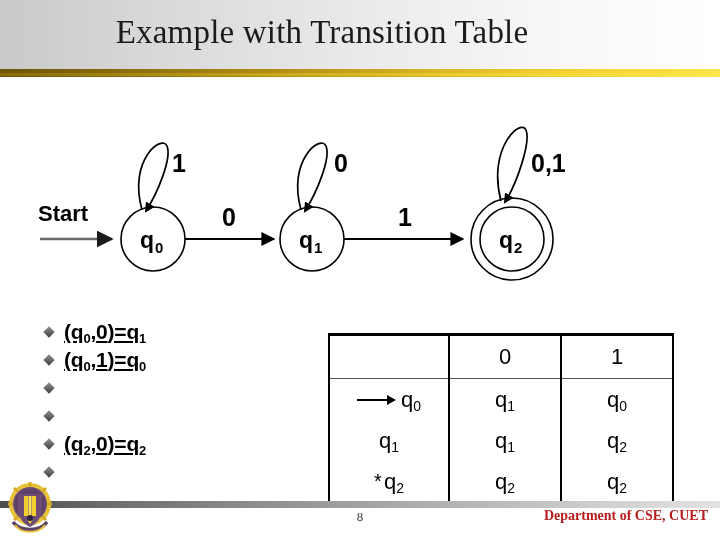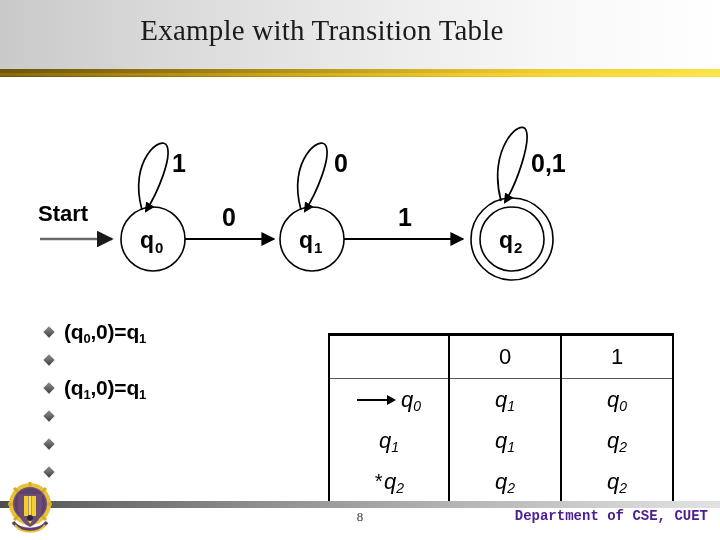--- a/index.html
+++ b/index.html
@@ -30,21 +30,21 @@
     left: 0; top: 0;
     width: 720px; height: 69px;
     background: linear-gradient(to right, #c9c9c9 0%, #d9d9d9 22%, #ebebeb 52%, #f8f8f8 78%, #ffffff 100%);
   }
   #title-text {
     position: absolute;
     left: 0; top: 14px;
     width: 644px;
     text-align: center;
     font-family: "Liberation Serif", serif;
-    font-size: 29px;
+    font-size: 33px;
     color: #1b1b1b;
     letter-spacing: 0.2px;
     white-space: nowrap;
   }
   #gold-rule {
     position: absolute;
     left: 0; top: 69px;
     width: 720px; height: 8px;
     background: linear-gradient(to right, #6d5608 0%, #8a6a0b 16%, #b08e14 38%, #d4b223 58%, #efcf2f 76%, #f9dd3c 92%, #fbe349 100%);
   }
@@ -92,20 +92,21 @@
   
   #bullets {
     position: absolute;
     left: 40px; top: 318px;
     width: 270px;
   }
   .bullet-row {
     display: flex;
     align-items: center;
     height: 28px;
+    text-decoration: underline;
   }
   .bullet-marker {
     width: 18px;
     flex: 0 0 18px;
     display: flex;
     align-items: center;
     justify-content: center;
   }
   .diamond {
     width: 8px; height: 8px;
@@ -149,21 +150,21 @@
     font-family: "Liberation Sans", sans-serif;
     font-size: 22px;
     color: #000;
     padding: 0;
   }
   table#trans-table tr.header-row td {
     border-top: 3px solid #000;
     border-bottom: 1px solid #555;
     height: 42px;
   }
-  table#trans-table tr.body-row td { height: 41px; font-style: italic; }
+  table#trans-table tr.body-row td { height: 41px; }
   table#trans-table tr.last-row td { border-bottom: 3px solid #000; }
   table#trans-table td.col-state { width: 118px; }
   table#trans-table td.col-sym   { width: 110px; }
   .cell-q sub {
     font-size: 14px;
     vertical-align: baseline;
     position: relative;
     top: 4px;
   }
   .state-cell-inner {
@@ -208,24 +209,24 @@
     left: 330px; top: 509px;
     width: 60px;
     text-align: center;
     font-family: "Liberation Serif", serif;
     font-size: 13px;
     color: #3a3a3a;
   }
   #dept-text {
     position: absolute;
     right: 12px; top: 508px;
-    font-family: Liberation Mono, monospace;
+    font-family: Liberation Serif, serif;
     font-weight: bold;
     font-size: 14px;
-    color: #4c1d95;
+    color: #b91c1c;
     white-space: nowrap;
   }
   #logo {
     position: absolute;
     left: 2px; top: 480px;
     width: 56px; height: 60px;
   }
 </style>
 </head>
 <body>
@@ -306,36 +307,37 @@
     <div class="bullet-row">
       <span class="bullet-marker">
           <span class="diamond"></span>
         </span>
       <span class="bullet-text">(q<sub>0</sub>,<span>0</span>)=q<sub>1</sub></span>
     </div>
     <div class="bullet-row">
       <span class="bullet-marker">
           <span class="diamond"></span>
         </span>
-    </div>
-    <div class="bullet-row">
-      <span class="bullet-marker">
-          <span class="diamond"></span>
-        </span>
-      <span class="bullet-text">(q<sub>1</sub>,<span>0</span>)=q<sub>1</sub></span>
-    </div>
-    <div class="bullet-row">
-      <span class="bullet-marker">
-          <span class="diamond"></span>
-        </span>
-    </div>
-    <div class="bullet-row">
-      <span class="bullet-marker">
-          <span class="diamond"></span>
-        </span>
+      <span class="bullet-text">(q<sub>0</sub>,<span>1</span>)=q<sub>0</sub></span>
+    </div>
+    <div class="bullet-row">
+      <span class="bullet-marker">
+          <span class="diamond"></span>
+        </span>
+    </div>
+    <div class="bullet-row">
+      <span class="bullet-marker">
+          <span class="diamond"></span>
+        </span>
+    </div>
+    <div class="bullet-row">
+      <span class="bullet-marker">
+          <span class="diamond"></span>
+        </span>
+      <span class="bullet-text">(q<sub>2</sub>,<span>0</span>)=q<sub>2</sub></span>
     </div>
     <div class="bullet-row">
       <span class="bullet-marker">
           <span class="diamond"></span>
         </span>
     </div>
   </div>
 
   <div id="trans-table-wrap">
     <table id="trans-table">

